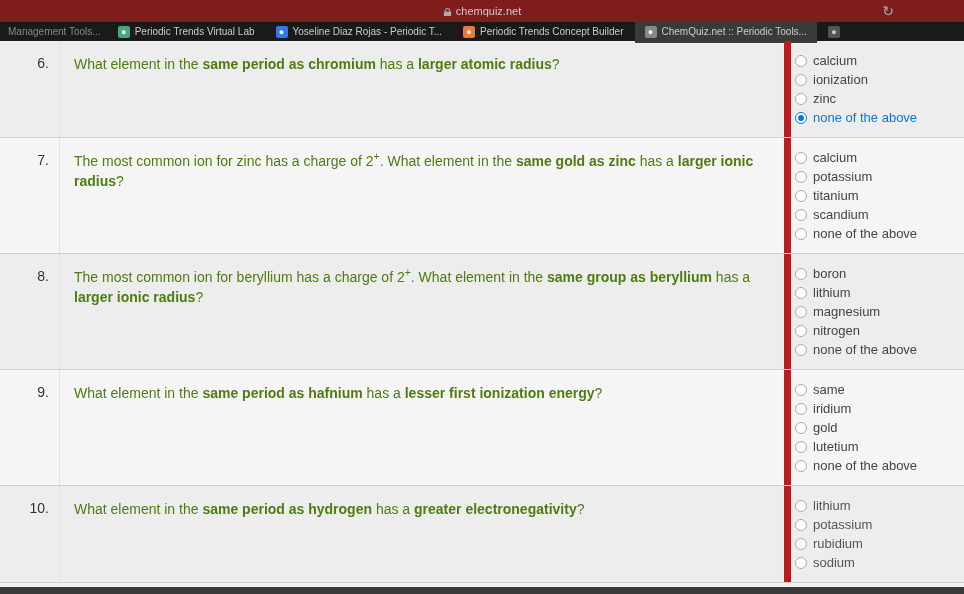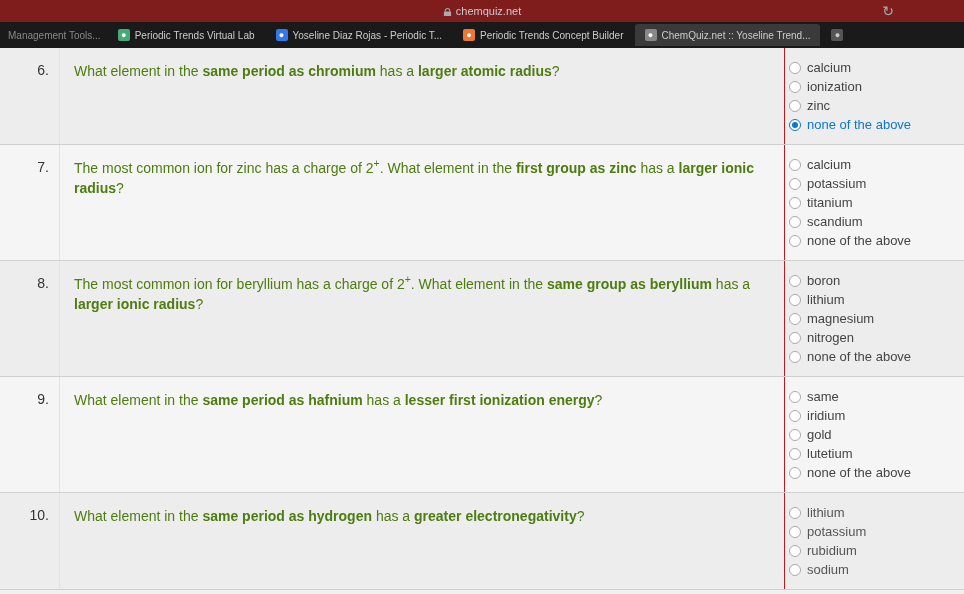--- a/index.html
+++ b/index.html
@@ -28,21 +28,21 @@
       margin-right: 4px;
       display: inline-block;
     }
     .reload-icon {
       position: absolute;
       right: 70px;
       color: #aaa;
       font-size: 14px;
     }
     .tabs-bar {
-      height: 26px;
+      height: 19px;
       background: #1a1a1a;
       display: flex;
       align-items: center;
       padding: 0 2px;
       gap: 1px;
     }
     .corner-label {
       color: #888;
       font-size: 10px;
       padding: 0 6px;
@@ -101,21 +101,21 @@
       flex: 1;
       padding: 14px 16px 14px 14px;
       font-size: 14px;
       color: #4d7c0f;
       line-height: 1.4;
     }
     .q-text-cell b { font-weight: bold; }
     .choices-cell {
       width: 180px;
       padding: 10px 8px 10px 4px;
-      border-left: 1px solid #b91c1c;
+      border-left: 7px solid #b91c1c;
     }
     .choice {
       display: flex;
       align-items: center;
       gap: 6px;
       padding: 2px 0;
       cursor: pointer;
     }
     .radio {
       width: 12px;
@@ -171,21 +171,21 @@
       <div class="tab">
         <span class="tab-icon blue">●</span>
         <span>Yoseline Diaz Rojas - Periodic T...</span>
       </div>
       <div class="tab">
         <span class="tab-icon orange">●</span>
         <span>Periodic Trends Concept Builder</span>
       </div>
       <div class="tab active">
         <span class="tab-icon grey">●</span>
-        <span>ChemQuiz.net :: Yoseline Trend...</span>
+        <span>ChemQuiz.net :: Periodic Tools...</span>
       </div>
       <div class="tab">
         <span class="tab-icon grey2">●</span>
       </div>
     </div>
 </div>
 
 <div class="quiz-content">
   <div id="questions-container">
       <div class="question-row">
@@ -205,21 +205,21 @@
             <span class="choice-label">zinc</span>
           </div>
           <div class="choice selected">
             <span class="radio selected"></span>
             <span class="choice-label">none of the above</span>
           </div>
         </div>
       </div>
       <div class="question-row">
         <div class="q-num-cell">7.</div>
-        <div class="q-text-cell">The most common ion for zinc has a charge of 2<sup>+</sup>. What element in the <b>first group as zinc</b> has a <b>larger ionic radius</b>?</div>
+        <div class="q-text-cell">The most common ion for zinc has a charge of 2<sup>+</sup>. What element in the <b>same gold as zinc</b> has a <b>larger ionic radius</b>?</div>
         <div class="choices-cell">
           <div class="choice">
             <span class="radio"></span>
             <span class="choice-label">calcium</span>
           </div>
           <div class="choice">
             <span class="radio"></span>
             <span class="choice-label">potassium</span>
           </div>
           <div class="choice">

